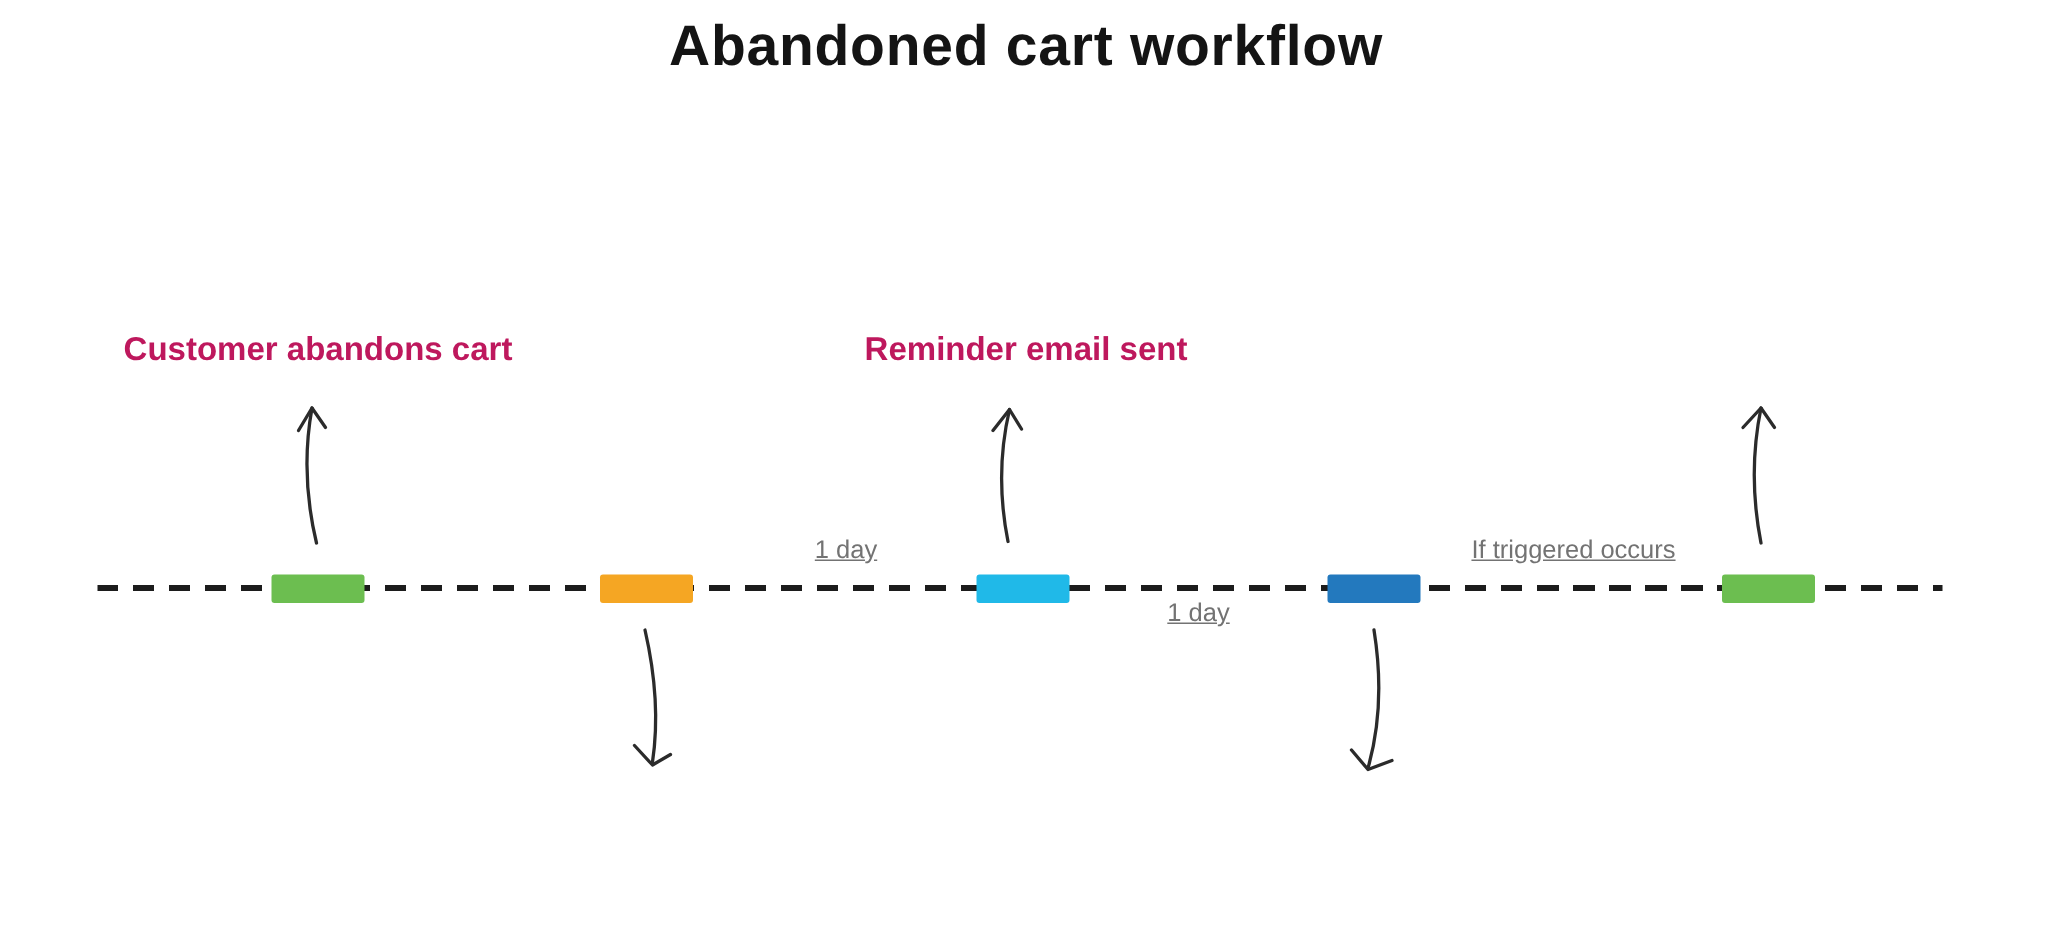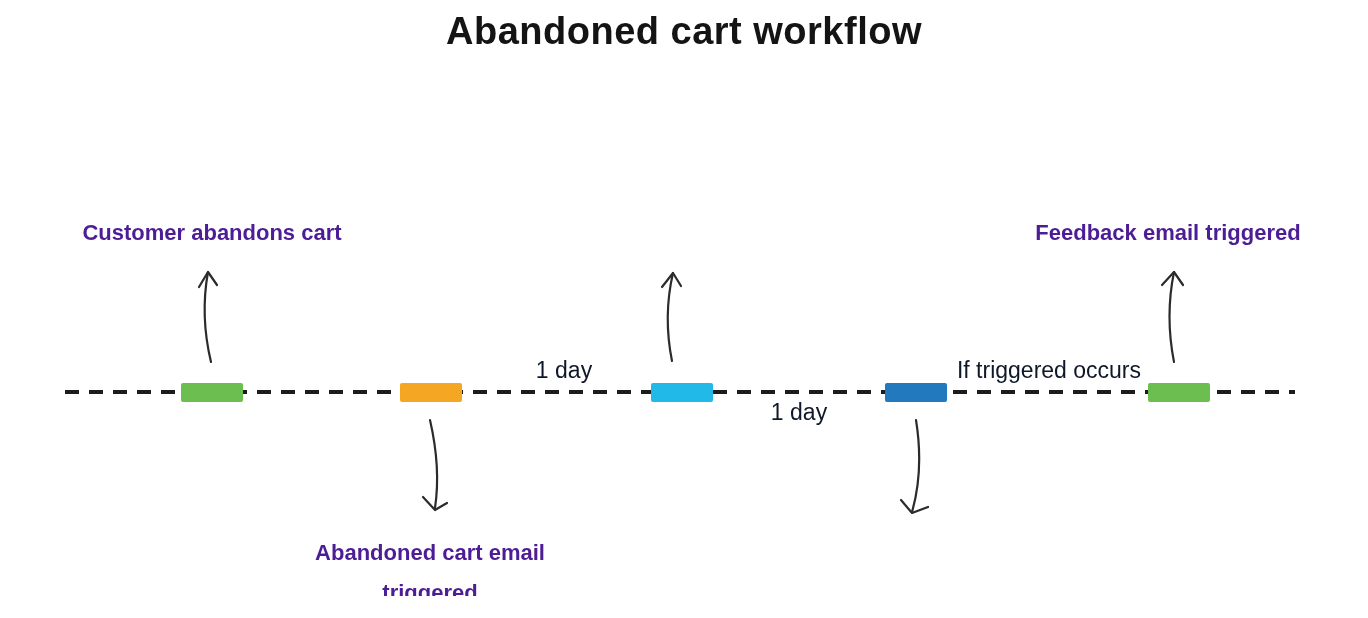--- a/index.html
+++ b/index.html
@@ -48,41 +48,42 @@
   .marker-1 { left: 181px; }
   .marker-2 { left: 400px; }
   .marker-3 { left: 651px; }
   .marker-4 { left: 885px; }
   .marker-5 { left: 1148px; }
   .event-label {
     position: absolute;
     transform: translateX(-50%);
     font-size: 22px;
     font-weight: 700;
-    color: #4c1d95;
+    color: #be185d;
     white-space: nowrap;
     text-align: center;
   }
   .event-label-1 { left: 212px;  top: 220px; }
   .event-label-3 { left: 684px;  top: 220px; }
   .event-label-5 { left: 1168px; top: 220px; }
   .event-label-2 {
     left: 430px; top: 533px;
     white-space: normal;
     width: 300px;
     line-height: 40px;
   }
   .event-label-4 { left: 917px; top: 536px; }
   .interval-label {
     position: absolute;
     transform: translateX(-50%);
-    font-size: 23px;
+    font-size: 17px;
     font-weight: 400;
-    color: #0f172a;
+    color: #737373;
     white-space: nowrap;
+    text-decoration: underline;
   }
   .interval-1 { left: 564px;  top: 357px; }
   .interval-2 { left: 799px;  top: 399px; }
   .interval-3 { left: 1049px; top: 357px; }
   .arrows-overlay {
     position: absolute;
     top: 0; left: 0;
     width: 1368px;
     height: 618px;
     pointer-events: none;
@@ -104,22 +105,21 @@
 
   <div class="timeline-line"></div>
 
   <div class="marker marker-1" style="background-color: rgb(108, 190, 80);"></div>
   <div class="marker marker-2" style="background-color: rgb(245, 166, 35);"></div>
   <div class="marker marker-3" style="background-color: rgb(32, 185, 232);"></div>
   <div class="marker marker-4" style="background-color: rgb(35, 121, 190);"></div>
   <div class="marker marker-5" style="background-color: rgb(108, 190, 80);"></div>
 
   <div class="event-label event-label-1">Customer abandons cart</div>
-  <div class="event-label event-label-2">Abandoned cart email triggered</div>
-  <div class="event-label event-label-5">Feedback email triggered</div>
+  <div class="event-label event-label-3">Reminder email sent</div>
 
   <div class="interval-label interval-1">1 day</div>
   <div class="interval-label interval-2">1 day</div>
   <div class="interval-label interval-3">If triggered occurs</div>
 
   <svg class="arrows-overlay" viewBox="0 0 1368 618" xmlns="http://www.w3.org/2000/svg">
 
     <g>
       <path d="M 211 362 Q 200 316 208 272"></path>
       <path d="M 199 287 L 208 272 L 217 285"></path>

